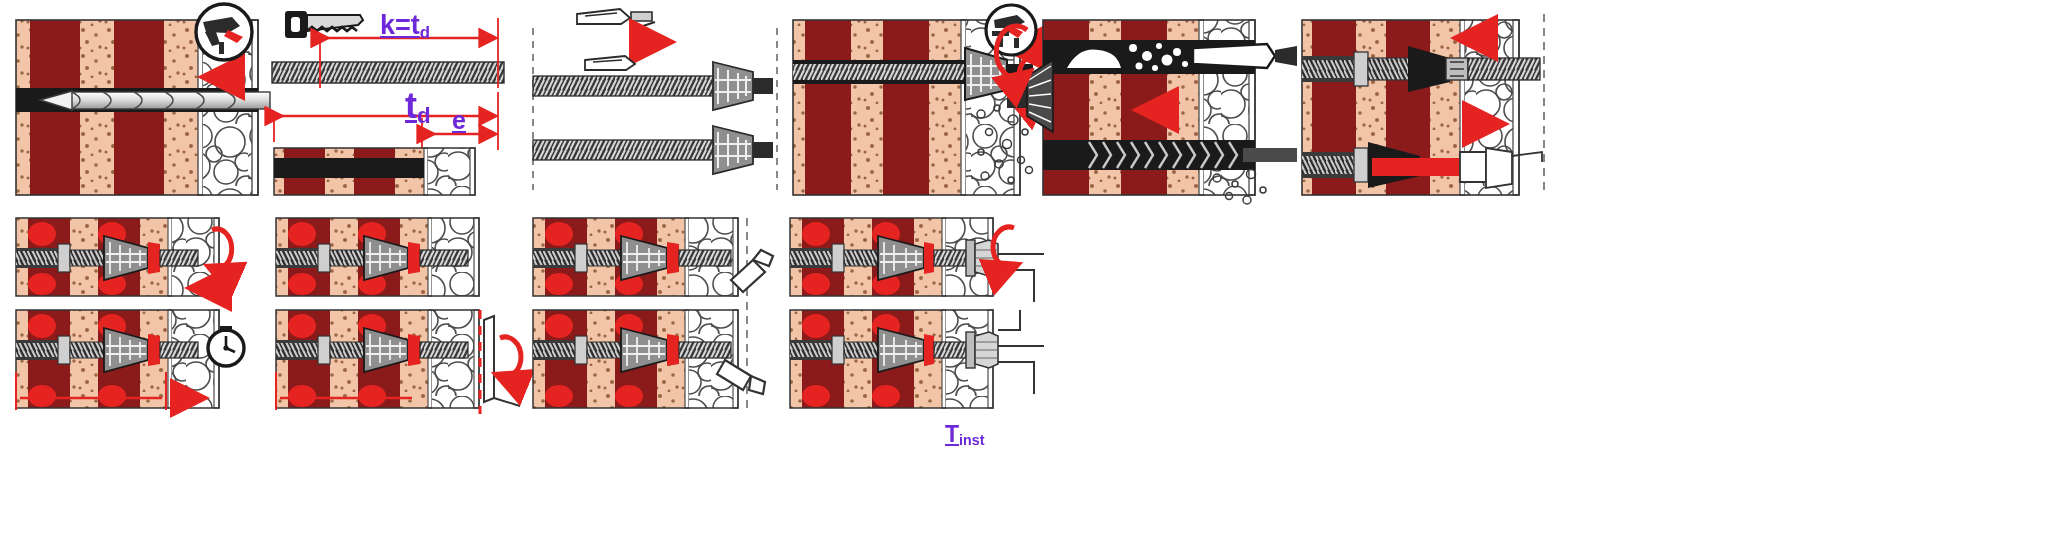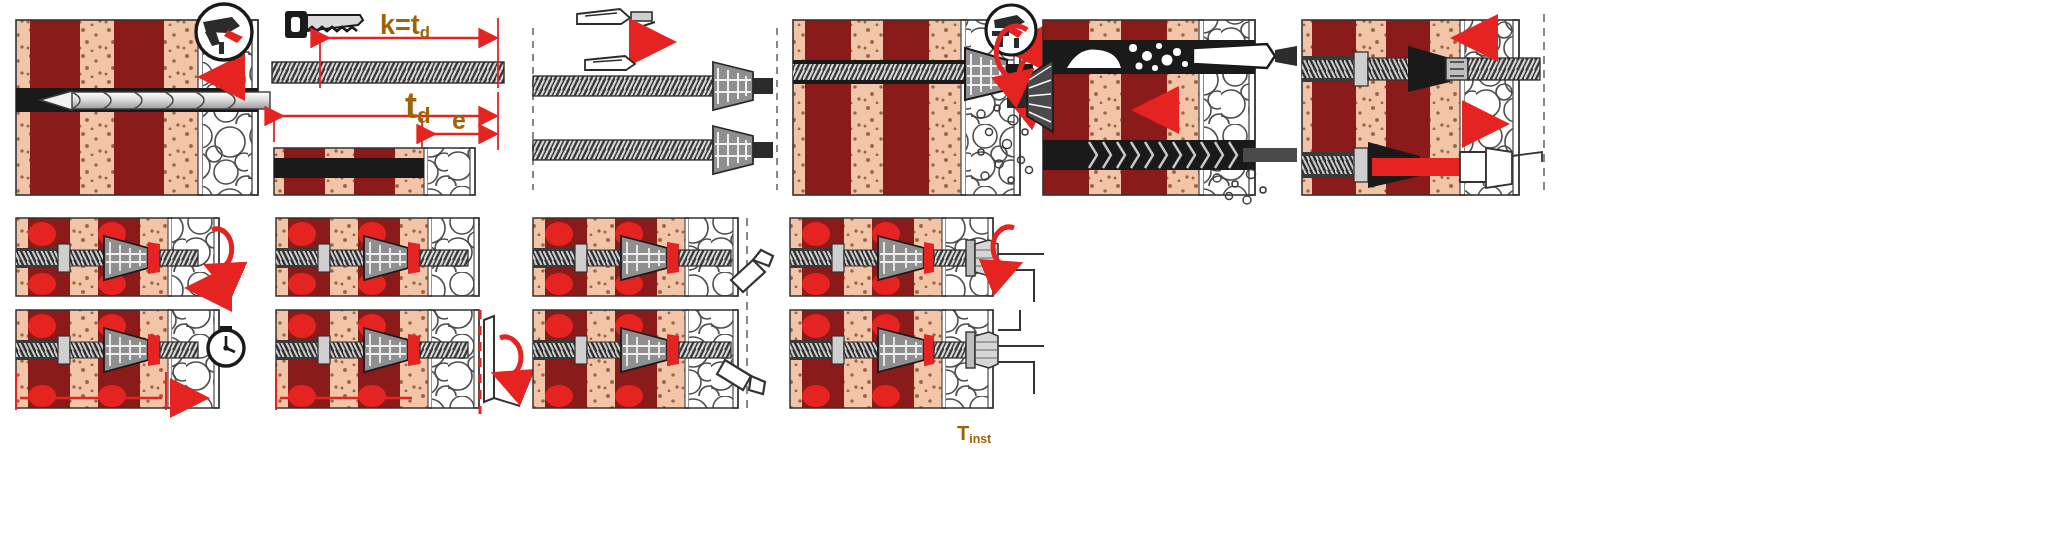--- a/index.html
+++ b/index.html
@@ -13,25 +13,26 @@
     position: relative;
     width: 2070px;
     height: 556px;
     background: #ffffff;
     overflow: hidden;
   }
   .panel { position: absolute; }
   svg { display: block; overflow: visible; }
   .lbl {
     position: absolute;
-    color: #a16207;
+    color: #6d28d9;
     font-family: "Liberation Sans", sans-serif;
     font-weight: 700;
     white-space: nowrap;
     line-height: 1;
+    text-decoration: underline;
   }
   .lbl sub { font-size: 0.62em; vertical-align: baseline; position: relative; top: 0.22em; }
 </style>
 </head>
 <body>
 
 <div id="canvas">
 
 <svg width="0" height="0" style="position:absolute">
   <defs>
@@ -744,16 +745,16 @@
       <rect x="184" y="122" width="9" height="36" fill="#bdbdbd" stroke="#333" stroke-width="1.4"></rect>
       <path d="M193,126 L207,122 L216,126 L216,154 L207,158 L193,154 Z" fill="#d6d6d6" stroke="#333" stroke-width="1.6"></path>
       <path d="M193,132 L216,132 M193,140 L216,140 M193,148 L216,148" stroke="#666" stroke-width="1.2"></path>
     </g>
     <g fill="none" stroke="#333" stroke-width="2">
       <path d="M216,136 L262,136"></path>
       <path d="M216,152 L252,152 L252,184"></path>
       <path d="M216,120 L238,120 L238,100"></path>
     </g>
   </svg>
-  <div class="lbl" style="left:175px; top:213px; font-size:20px;"><span>T</span><sub>inst</sub></div>
+  <div class="lbl" style="left:163px; top:213px; font-size:23px;"><span>T</span><sub>inst</sub></div>
 </div>
 
 </div>
 
 </body></html>

